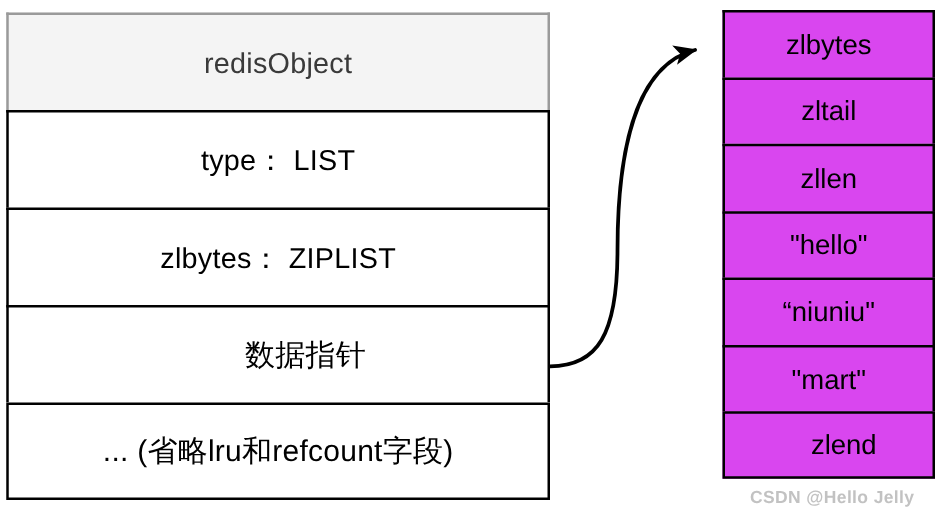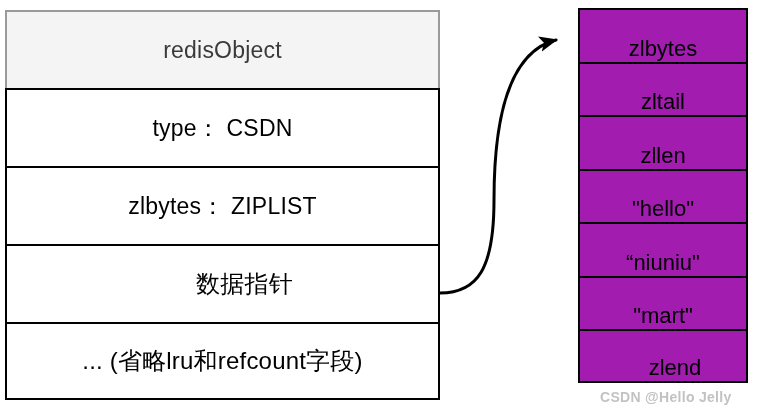--- a/index.html
+++ b/index.html
@@ -80,23 +80,23 @@
     height: 375px;
     box-sizing: border-box;
     display: flex;
     flex-direction: column;
   }
 
   .ziplist-row {
     box-sizing: border-box;
     border: 2.5px solid #000000;
     border-bottom-width: 0;
-    background: #a21caf;
+    background: #d946ef;
     display: flex;
-    align-items: flex-end;
+    align-items: center;
     justify-content: center;
     height: 53.57px;
     font-size: 22px;
     white-space: nowrap;
   }
   .ziplist-row:last-child {
     border-bottom-width: 2.5px;
     padding-left: 24px;
   }
 
@@ -125,21 +125,21 @@
 </head>
 <body>
 
 <div id="diagram-canvas">
 
   <div class="object-table">
     <div class="object-row header-row">
       <span>redisObject</span>
     </div>
     <div class="object-row">
-      <span>type： CSDN</span>
+      <span>type： LIST</span>
     </div>
     <div class="object-row">
       <span>zlbytes： ZIPLIST</span>
     </div>
     <div class="object-row pointer-row">
       <span>数据指针</span>
     </div>
     <div class="object-row omitted-row">
       <span>... (省略lru和refcount字段)</span>
     </div>

